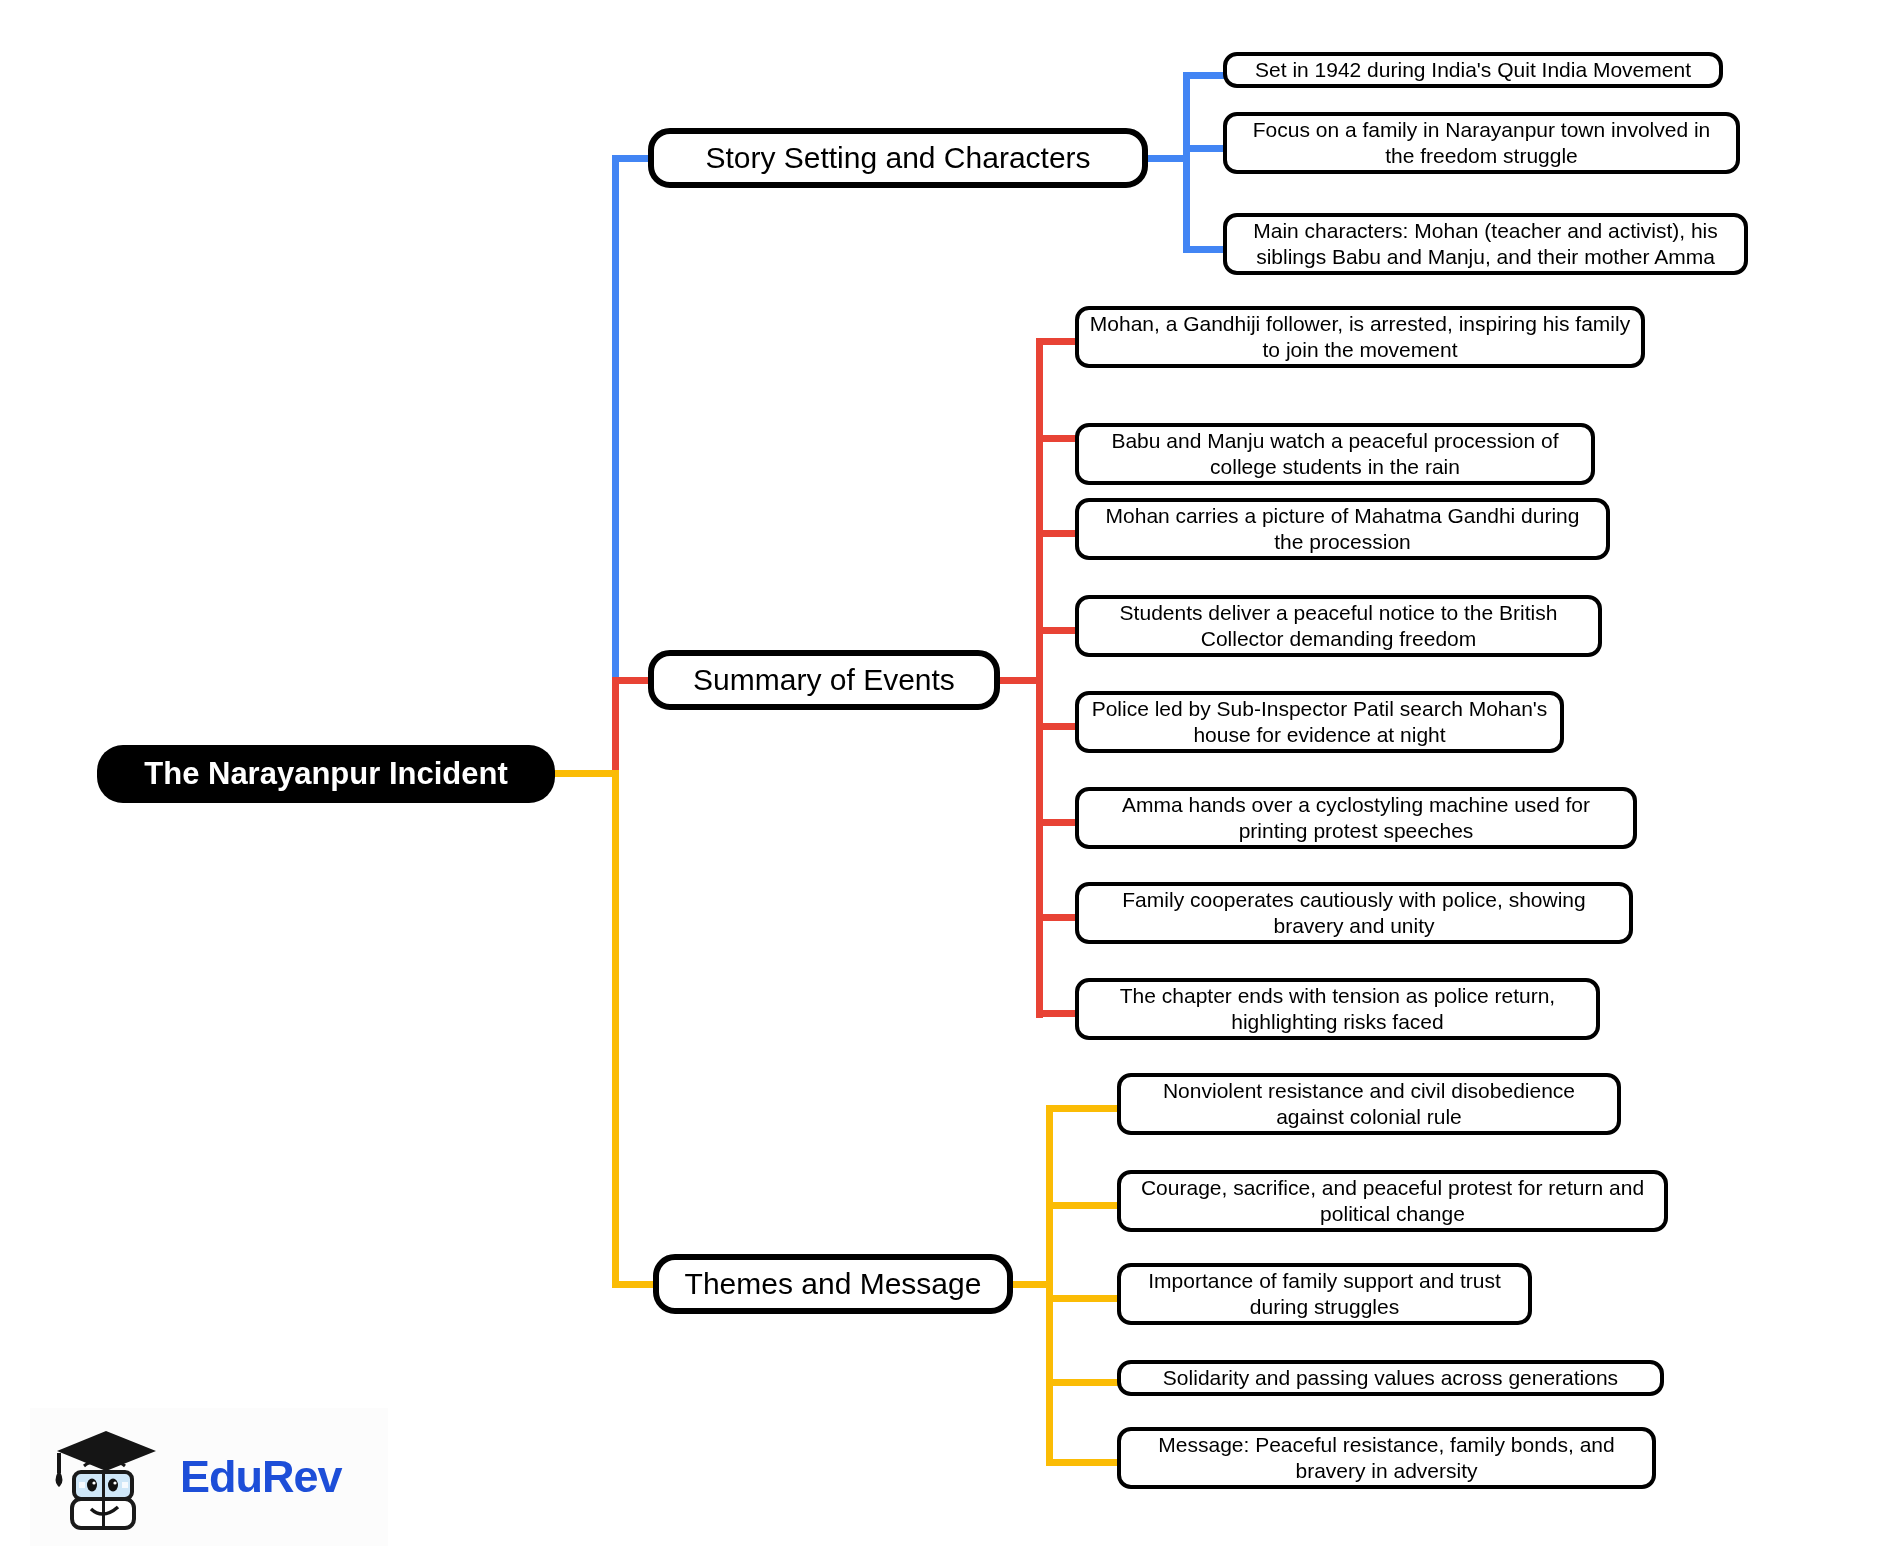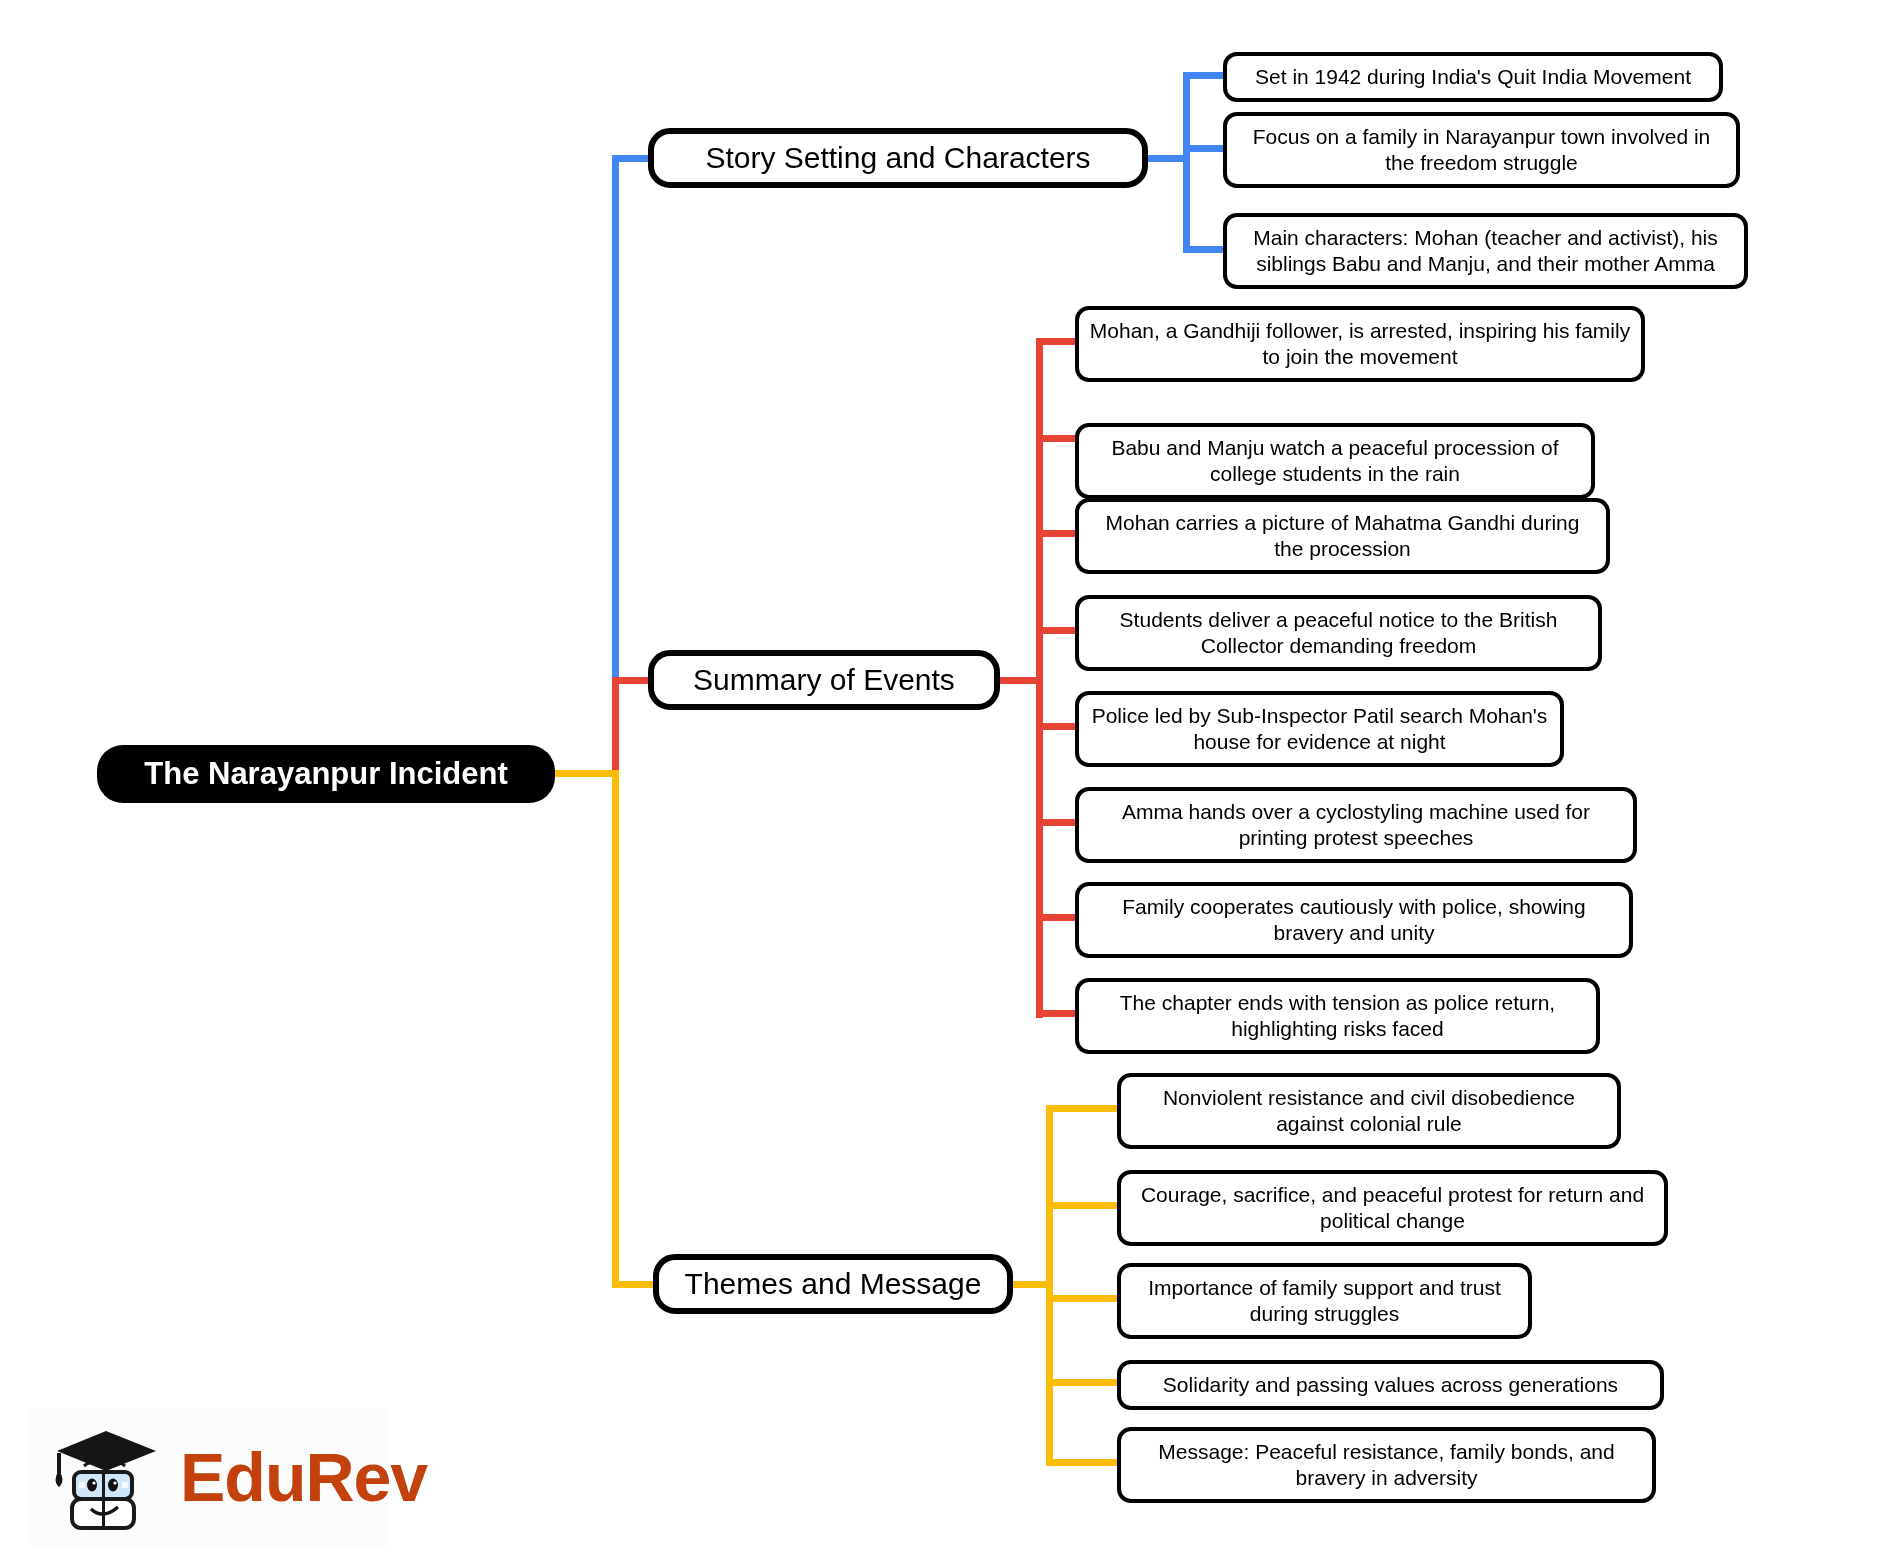--- a/index.html
+++ b/index.html
@@ -12,38 +12,38 @@
   .v{width:7px;}
   .c-blue{background:var(--blue,#4285F4);}
   .c-red{background:var(--red,#E84335);}
   .c-yellow{background:var(--yellow,#FBBC05);}
   .b-blue{border-color:var(--blue,#4285F4);}
   .b-red{border-color:var(--red,#E84335);}
   .b-yellow{border-color:var(--yellow,#FBBC05);}
   .leaf{
     position:absolute;background:#fff;border:4px solid;border-radius:14px;
     display:flex;align-items:center;justify-content:center;text-align:center;
-    font-size:21px;line-height:26px;padding:8px 10px;box-sizing:border-box;
+    font-size:21px;line-height:26px;padding:1px 10px;box-sizing:border-box;
   }
   .title-node{
     position:absolute;background:#fff;border:6px solid;border-radius:22px;
     display:flex;align-items:center;justify-content:center;text-align:center;
     font-size:30px;height:60px;box-sizing:border-box;white-space:nowrap;
   }
   .root-node{
     position:absolute;background:var(--root_bg,#000);color:#fff;border-radius:26px;
     display:flex;align-items:center;justify-content:center;
     font-size:31px;font-weight:bold;height:58px;box-sizing:border-box;white-space:nowrap;
   }
   .logo{
     position:absolute;left:30px;top:1408px;width:358px;height:138px;
     background:#fcfcfc;display:flex;align-items:center;gap:16px;padding-left:14px;
     box-sizing:border-box;
   }
-  .logo-text{font-size:68px;font-weight:bold;color:#c2410c;letter-spacing:-1px;}
+  .logo-text{font-size:45px;font-weight:bold;color:#1d4ed8;letter-spacing:-1px;}
 </style>
 </head>
 <body>
 
 <div class="line v c-blue" style="left:612px;top:155px;height:529px;"></div>
 <div class="line v c-red" style="left:612px;top:677px;height:100px;"></div>
 <div class="line v c-yellow" style="left:612px;top:770px;height:518px;"></div>
 <div class="line h c-blue" style="left:612px;top:155px;width:42px;"></div>
 <div class="line h c-red" style="left:612px;top:677px;width:42px;"></div>
 <div class="line h c-yellow" style="left:612px;top:1281px;width:47px;"></div>

